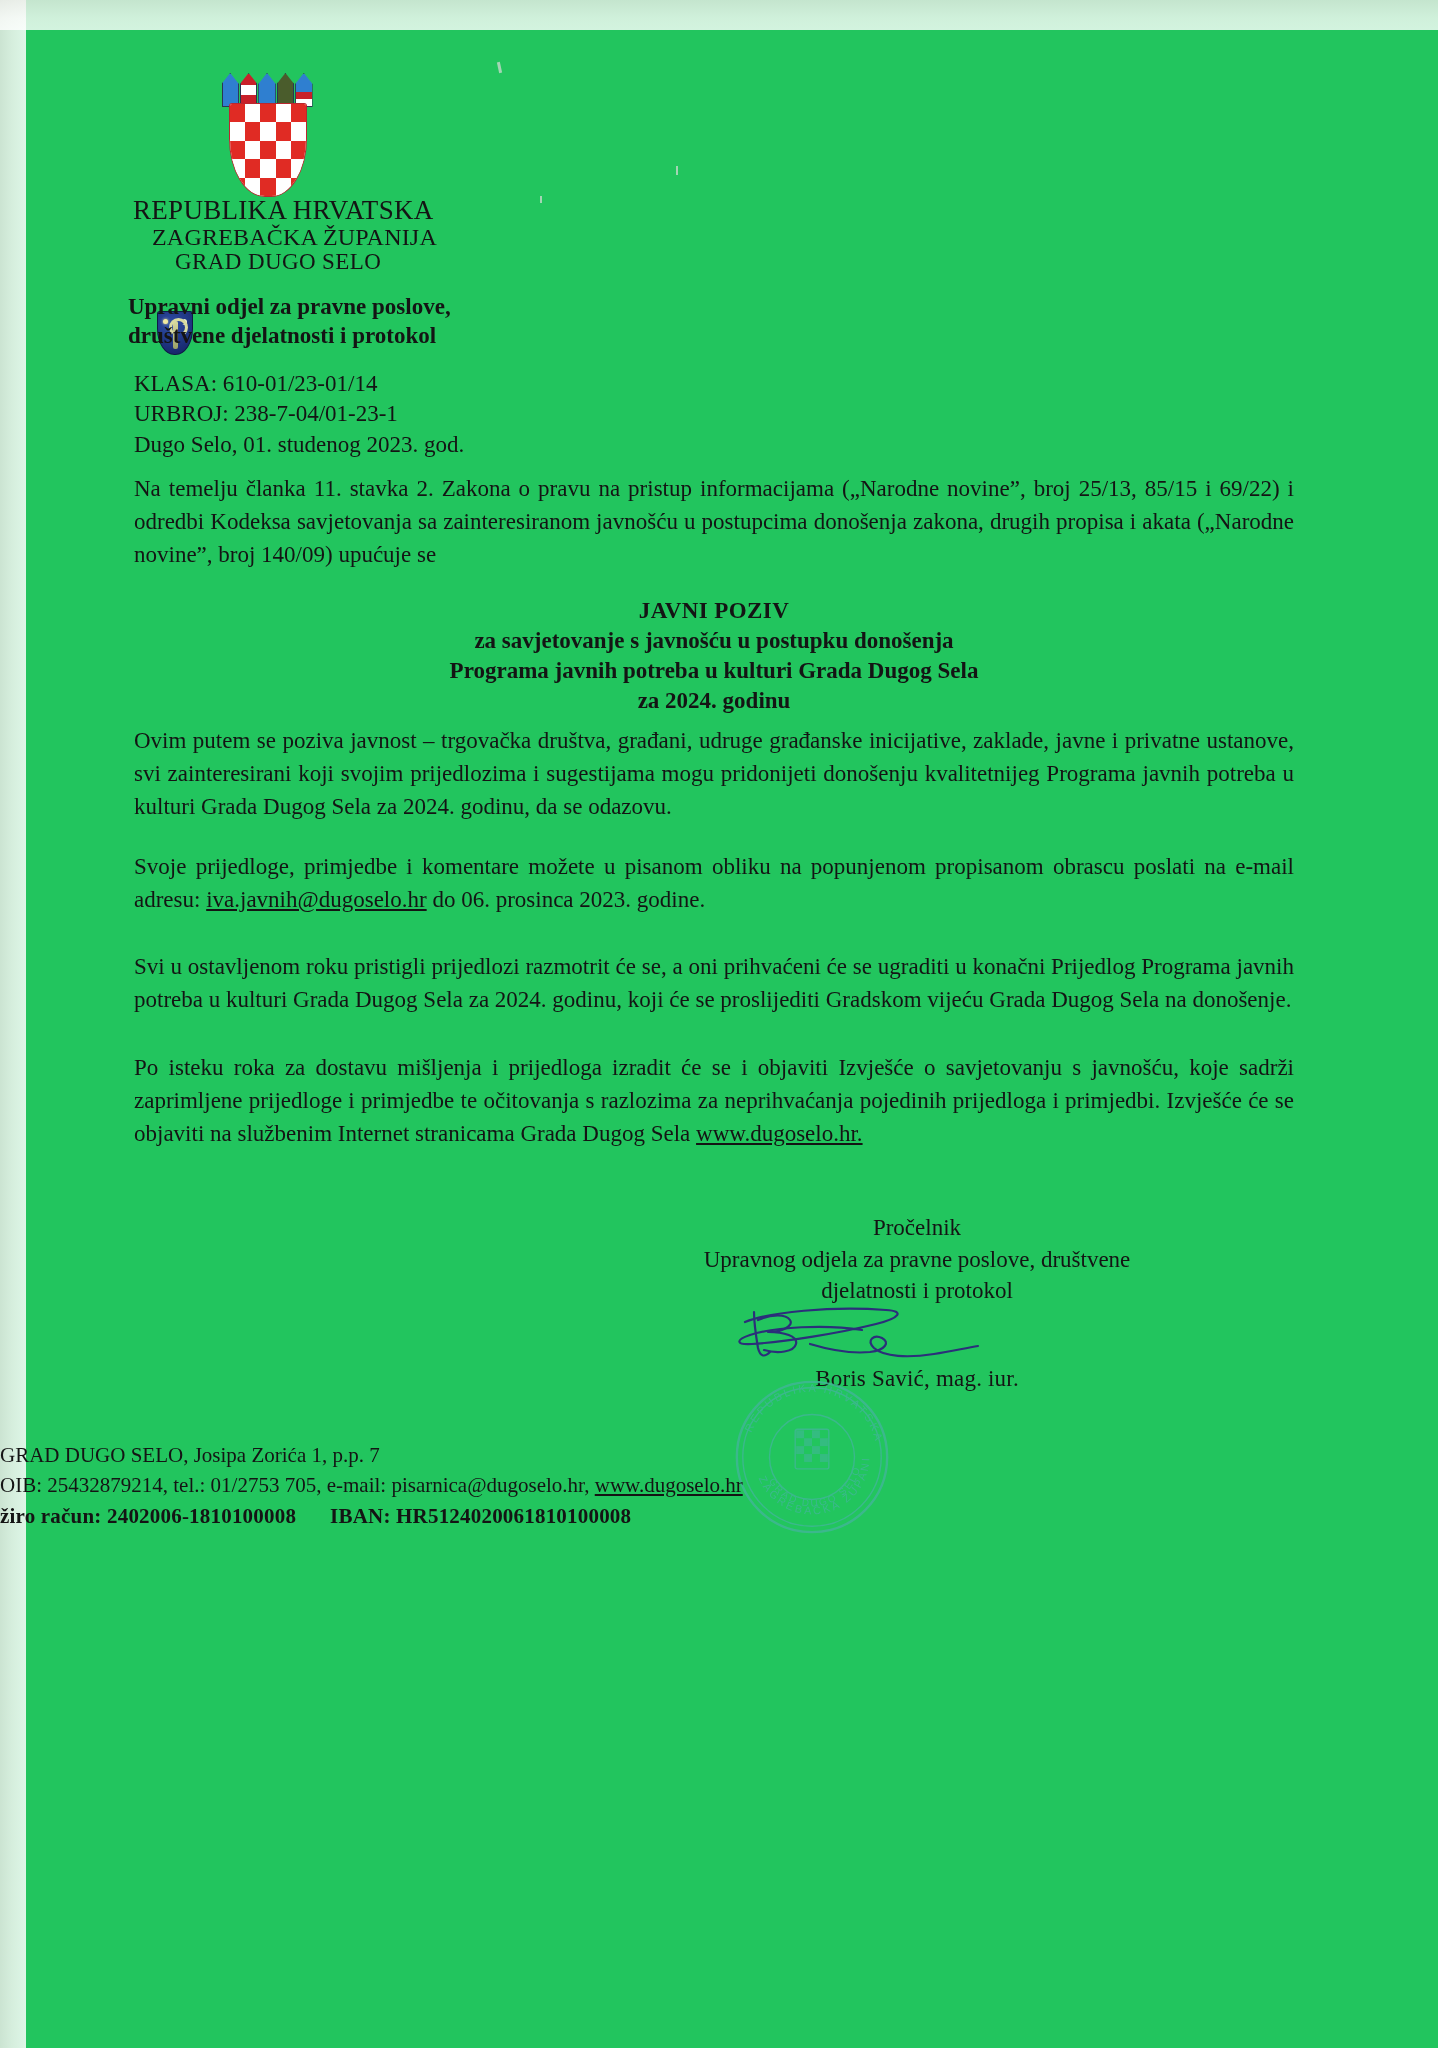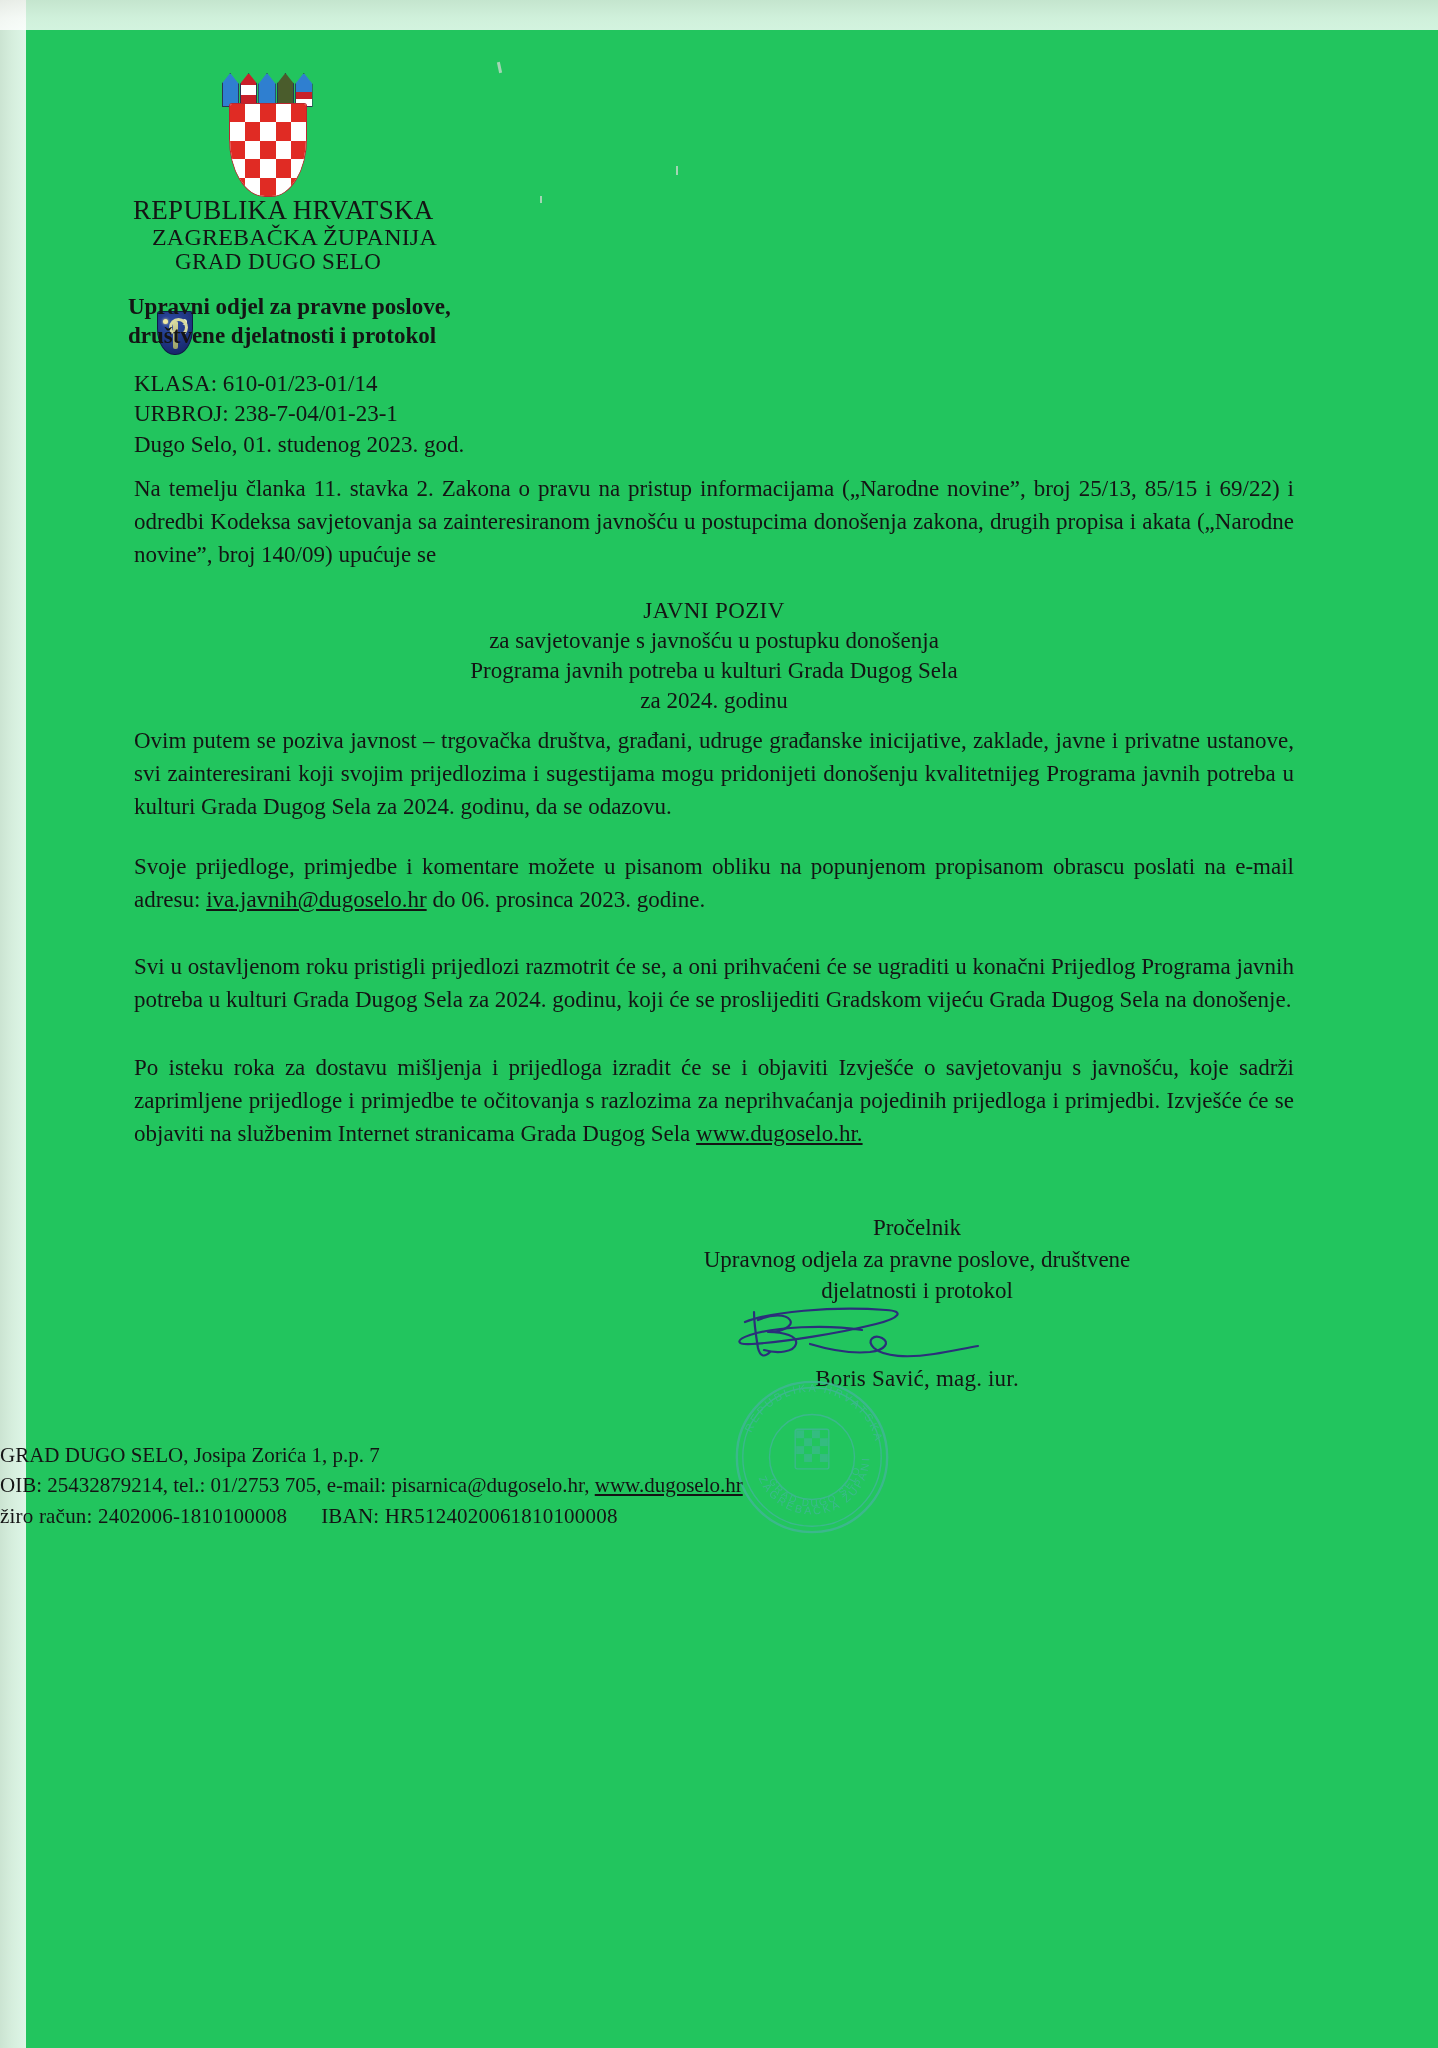--- a/index.html
+++ b/index.html
@@ -194,21 +194,21 @@
   .p-body2   { top: 851px; }
   .p-body3   { top: 951px; }
   .p-body4   { top: 1052px; }
 
   .title-block {
     position: absolute;
     left: 134px;
     width: 1160px;
     top: 596px;
     text-align: center;
-    font-weight: normal;
+    font-weight: bold;
     font-size: 23px;
     line-height: 1.30;
   }
   .title-block .t-main { letter-spacing: .4px; }
 
   .u { text-decoration: underline; text-underline-offset: 2px; }
 
   .sign-block {
     position: absolute;
     left: 540px;
@@ -251,21 +251,21 @@
 
   .footer {
     position: absolute;
     left: 0;
     width: 1306px;
     top: 1440px;
     font-size: 21px;
     line-height: 1.45;
   }
   .footer .f-line { white-space: nowrap; }
-  .footer .f3 { letter-spacing: .2px; }
+  .footer .f3 { letter-spacing: .2px; font-weight: bold; }
   .gap { display: inline-block; width: 34px; }
 </style>
 </head>
 <body>
 
 <div class="page">
 
   <div class="scan-edge-left"></div>
   <div class="scan-edge-top"></div>
   <div class="scan-speck" style="left:498px;top:62px;width:3px;height:11px;transform:rotate(-12deg);"></div>

